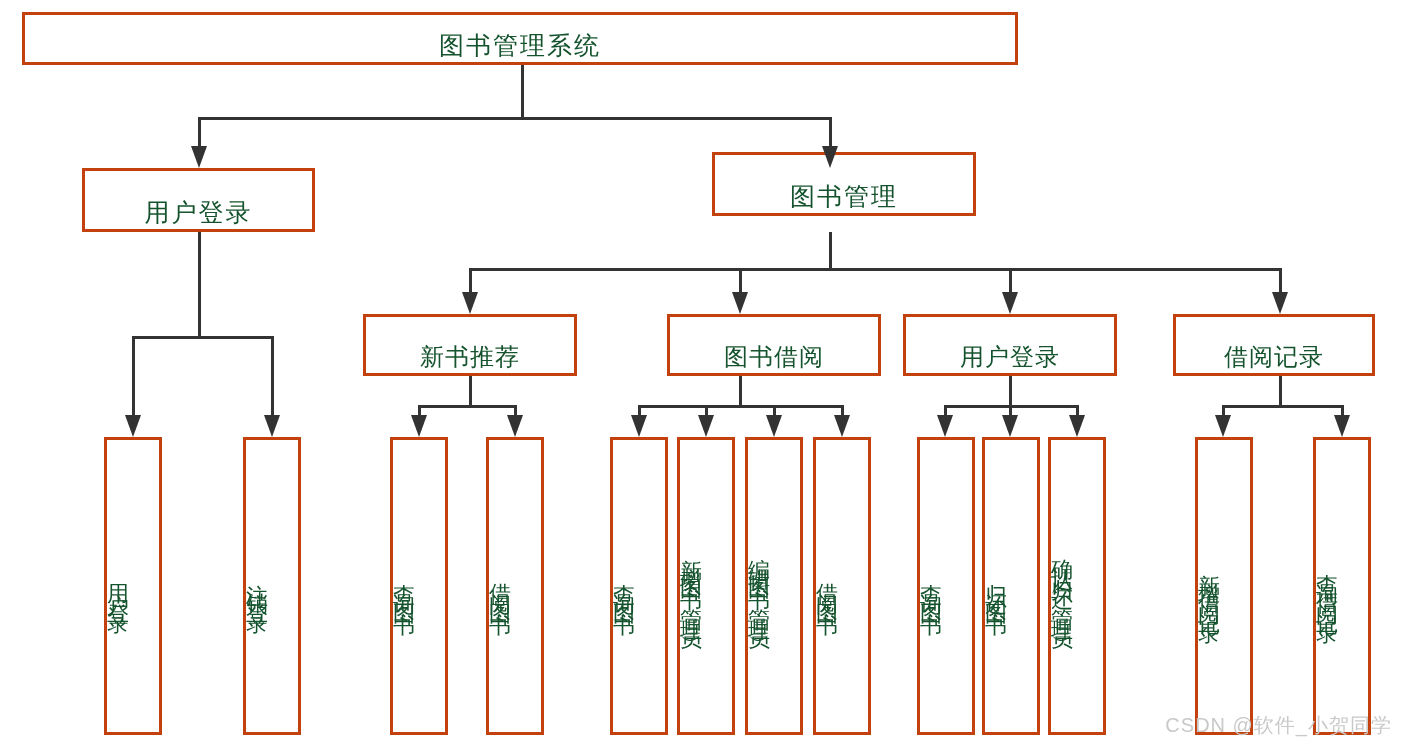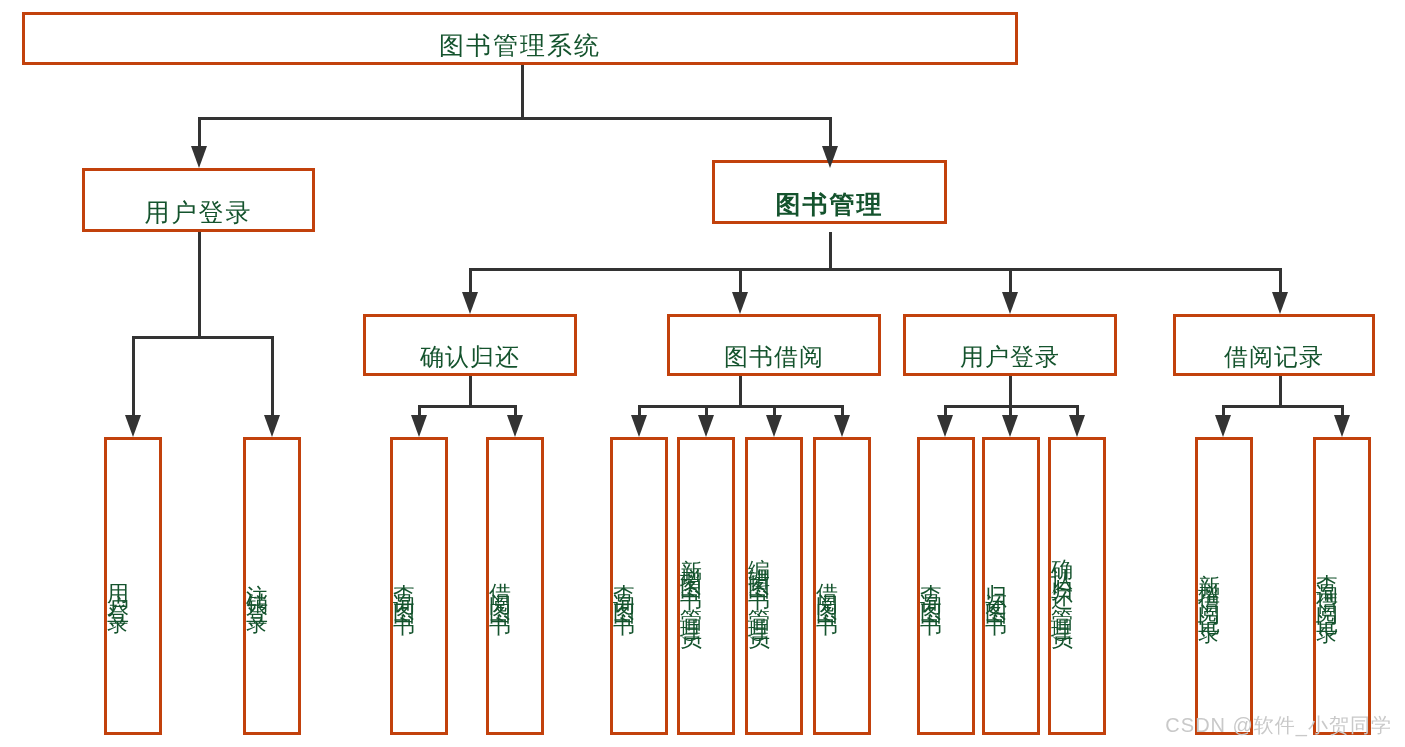--- a/index.html
+++ b/index.html
@@ -54,26 +54,26 @@
 
 <div class="canvas">
 
   <div class="box node-h" style="left:22px; top:12px; width:996px; height:53px;">
     <span>图书管理系统</span>
   </div>
 
   <div class="box node-h" style="left:82px; top:168px; width:233px; height:64px;">
     <span>用户登录</span>
   </div>
-  <div class="box node-h" style="left:712px; top:160px; width:235px; height:64px;font-weight:bold;">
+  <div class="box node-h" style="left:712px; top:152px; width:264px; height:64px;">
     <span>图书管理</span>
   </div>
 
   <div class="box node-l3" style="left:363px; top:314px; width:214px; height:62px;">
-    <span>确认归还</span>
+    <span>新书推荐</span>
   </div>
   <div class="box node-l3" style="left:633px; top:314px; width:214px; height:62px;margin-left:34px;">
     <span>图书借阅</span>
   </div>
   <div class="box node-l3" style="left:903px; top:314px; width:214px; height:62px;">
     <span>用户登录</span>
   </div>
   <div class="box node-l3" style="left:1173px; top:314px; width:202px; height:62px;">
     <span>借阅记录</span>
   </div>

